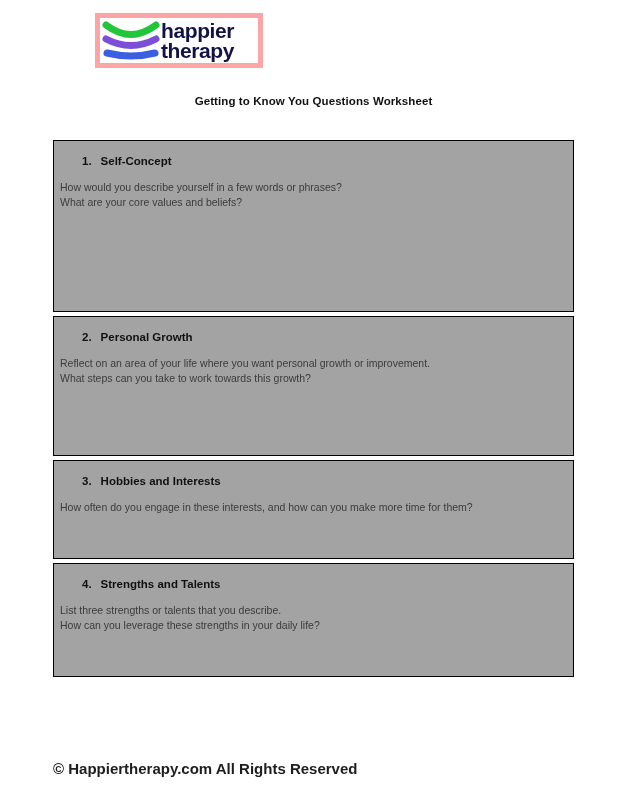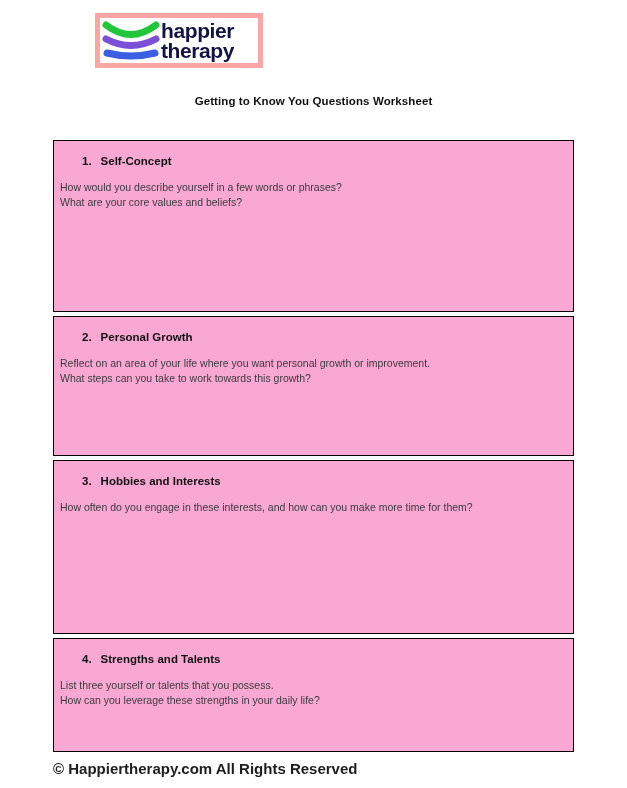--- a/index.html
+++ b/index.html
@@ -64,21 +64,21 @@
   
   .sheet {
     position: absolute;
     left: 53px;
     top: 140px;
     width: 521px;
   }
   .cell {
     box-sizing: border-box;
     border: 1px solid #000000;
-    background: #f9a8d4;
+    background: #a3a3a3;
     position: relative;
     margin-bottom: 4px;
   }
   .cell:last-child { margin-bottom: 5px; }
 
   .cell-heading {
     font-size: 11.5px;
     font-weight: bold;
     color: #111111;
     padding-left: 28px;
@@ -140,34 +140,34 @@
   <div class="cell" style="height:140px;">
     <div class="cell-heading">
       <span class="num">2.</span><span>Personal Growth</span>
     </div>
     <div class="cell-body">
       <span class="q">Reflect on an area of your life where you want personal growth or improvement.</span>
       <span class="q">What steps can you take to work towards this growth?</span>
     </div>
   </div>
 
-  <div class="cell" style="height:174px;">
+  <div class="cell" style="height:99px;">
     <div class="cell-heading">
       <span class="num">3.</span><span>Hobbies and Interests</span>
     </div>
     <div class="cell-body">
       <span class="q">How often do you engage in these interests, and how can you make more time for them?</span>
     </div>
   </div>
 
   <div class="cell" style="height:114px;">
     <div class="cell-heading">
       <span class="num">4.</span><span>Strengths and Talents</span>
     </div>
     <div class="cell-body">
-      <span class="q">List three yourself or talents that you possess.</span>
+      <span class="q">List three strengths or talents that you describe.</span>
       <span class="q">How can you leverage these strengths in your daily life?</span>
     </div>
   </div>
 
 </div>
 
 <div class="footer">© Happiertherapy.com All Rights Reserved</div>
 
 </body></html>

